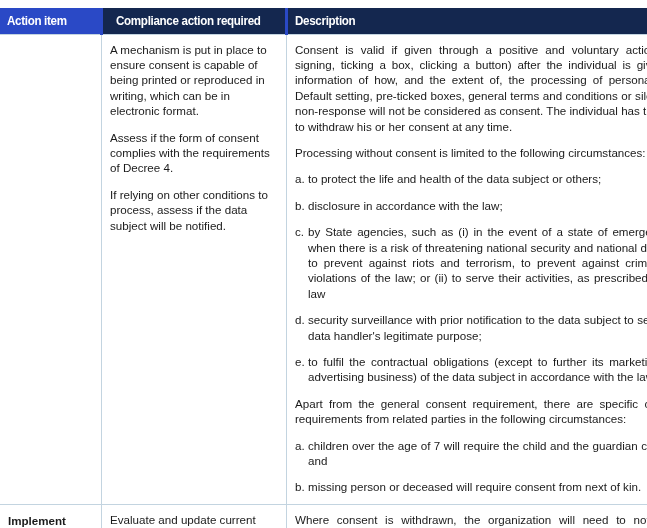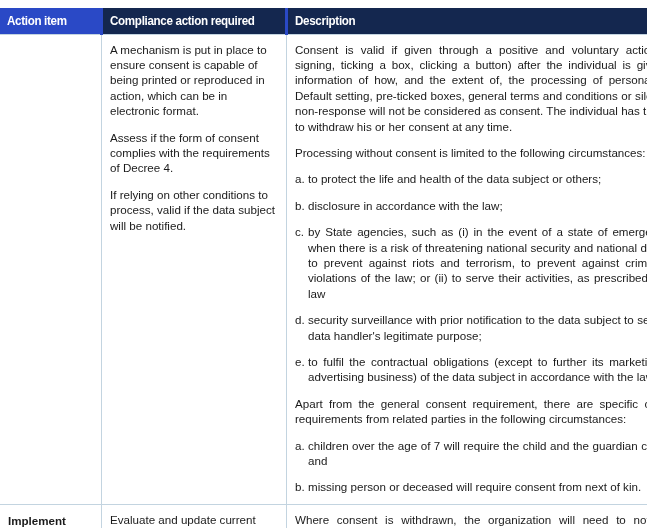--- a/index.html
+++ b/index.html
@@ -53,20 +53,21 @@
   th.col-action {
     background: #2a49c6;
     width: 86px;
     border-right: 2px solid #2a49c6;
   }
   th.col-compliance {
     background: #14274f;
     width: 168px;
     border-left: 3px solid #2a49c6;
     border-right: 3px solid #2a49c6;
+    text-align: center;
   }
   th.col-description {
     background: #14274f;
     width: 393px;
   }
 
   
   td {
     vertical-align: top;
     border: 1px solid #c3d4e0;
@@ -139,23 +140,23 @@
       </tr>
     </thead>
     <tbody>
 
       <tr class="row-1">
         <td class="cell-action">
           <span></span>
         </td>
 
         <td class="cell-compliance">
-          <p>A mechanism is put in place to ensure consent is capable of being printed or reproduced in action, which can be in electronic format.</p>
+          <p>A mechanism is put in place to ensure consent is capable of being printed or reproduced in writing, which can be in electronic format.</p>
           <p>Assess if the form of consent complies with the requirements of Decree 4.</p>
-          <p>If relying on other conditions to process, valid if the data subject will be notified.</p>
+          <p>If relying on other conditions to process, assess if the data subject will be notified.</p>
         </td>
 
         <td class="cell-description">
           <p>Consent is valid if given through a positive and voluntary action (like signing, ticking a box, clicking a button) after the individual is given full information of how, and the extent of, the processing of personal data. Default setting, pre-ticked boxes, general terms and conditions or silence or non-response will not be considered as consent. The individual has the right to withdraw his or her consent at any time.</p>
 
           <p>Processing without consent is limited to the following circumstances:</p>
 
           <div class="list-item">
             <span class="marker">a.</span>
             <span class="item-text">to protect the life and health of the data subject or others;</span>

